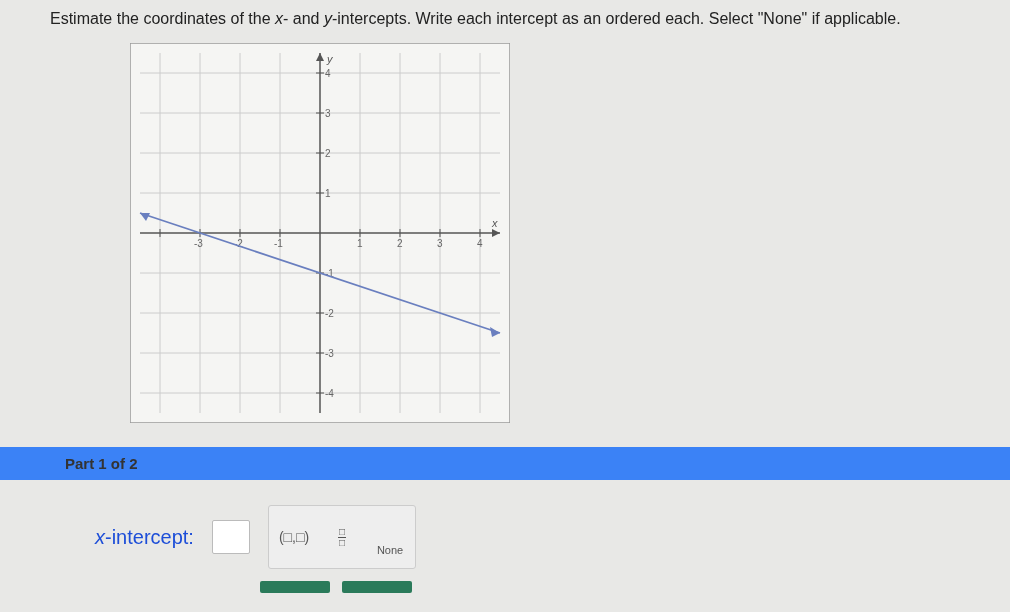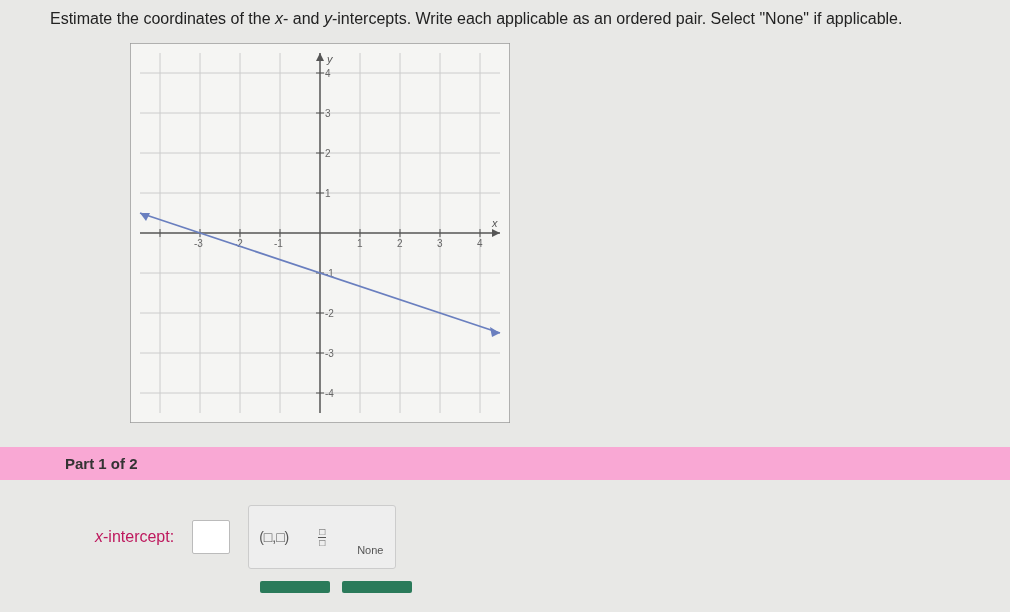--- a/index.html
+++ b/index.html
@@ -17,36 +17,36 @@
       font-size: 16px;
       color: #222;
       margin-bottom: 15px;
     }
     .question-text .var { font-style: italic; }
     .chart-container {
       margin-left: 80px;
       margin-bottom: 20px;
     }
     .part-bar {
-      background: #f9a8d4;
+      background: #3b82f6;
       padding: 8px 20px 8px 65px;
       font-size: 15px;
       font-weight: bold;
       color: #333;
       margin-bottom: 25px;
     }
     .answer-row {
       display: flex;
       align-items: center;
       gap: 18px;
       padding-left: 95px;
     }
     .answer-label {
-      font-size: 16px;
-      color: #be185d;
+      font-size: 20px;
+      color: #1d4ed8;
     }
     .answer-label .var { font-style: italic; }
     .answer-input {
       width: 38px;
       height: 34px;
       border: 1px solid #bbb;
       background: #fff;
       border-radius: 2px;
     }
     .tool-group {
@@ -88,21 +88,21 @@
       height: 12px;
       background: #2a7a5a;
       border-radius: 2px;
     }
   </style>
 </head>
 <body>
 
 <div class="question-area">
   <p class="question-text">
-    <span>Estimate the coordinates of the </span><span class="var">x</span><span>- and </span><span class="var">y</span><span>-intercepts. Write each applicable as an ordered pair. Select "None" if applicable.</span>
+    <span>Estimate the coordinates of the </span><span class="var">x</span><span>- and </span><span class="var">y</span><span>-intercepts. Write each intercept as an ordered each. Select "None" if applicable.</span>
   </p>
 
   <div class="chart-container">
     <svg width="380" height="380" viewBox="0 0 380 380">
 
       <rect x="0" y="0" width="380" height="380" fill="#f5f5f3" stroke="#999" stroke-width="1.5"></rect>
 
       <g stroke="#ccc" stroke-width="1">
         <line x1="30" y1="10" x2="30" y2="370"></line>
         <line x1="70" y1="10" x2="70" y2="370"></line>

